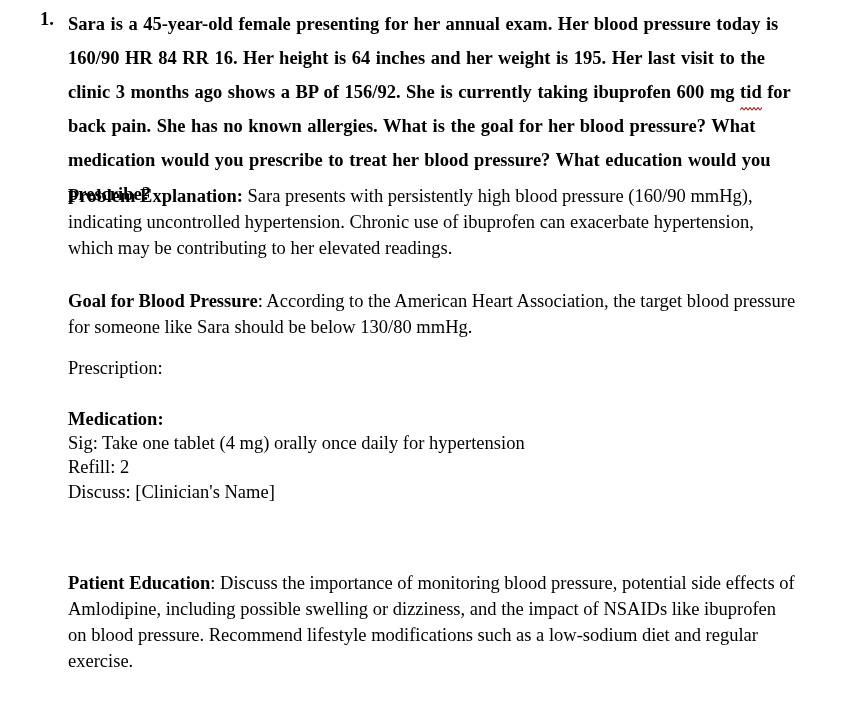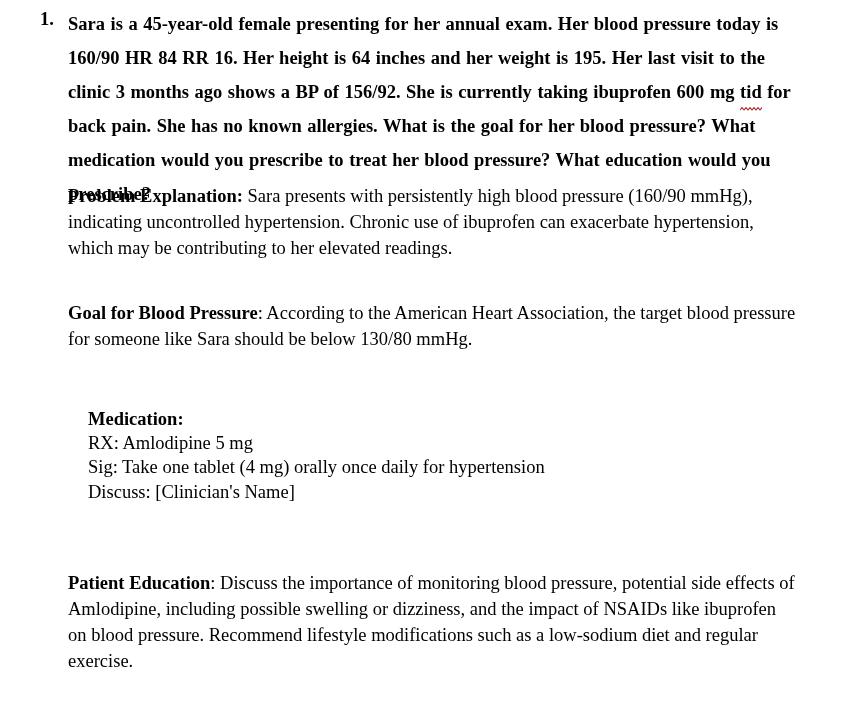--- a/index.html
+++ b/index.html
@@ -62,23 +62,23 @@
     text-align: left;
   }
   .body-block.tight {
     line-height: 24.2px;
   }
   .lead {
     font-weight: bold;
   }
 
   .para-problem   { top: 183px; width: 722px; }
-  .para-goal      { top: 300px; width: 735px; }
+  .para-goal      { top: 288px; width: 735px; }
   .para-prescription { top: 355px; }
-  .rx-block       { top: 407px; margin-left: 20px; }
+  .rx-block       { top: 407px; }
   .para-education { top: 570px; width: 730px; font-family: Liberation Serif, serif; }
 
   .rx-line {
     display: block;
     white-space: nowrap;
   }
 
   
   .misspelled {
     position: relative;
@@ -109,23 +109,24 @@
             <svg width="40" height="4" viewBox="0 0 40 4" preserveAspectRatio="none" xmlns="http://www.w3.org/2000/svg">
               <path d="M0 3 L2 0.6 L4 3 L6 0.6 L8 3 L10 0.6 L12 3 L14 0.6 L16 3 L18 0.6 L20 3 L22 0.6 L24 3 L26 0.6 L28 3 L30 0.6 L32 3 L34 0.6 L36 3 L38 0.6 L40 3" fill="none" stroke="#a82020" stroke-width="1.1"></path>
             </svg>
           </span></span><span> for back pain. She has no known allergies. What is the goal for her blood pressure? What medication would you prescribe to treat her blood pressure? What education would you prescribe?</span></span>
   </div>
 
   <p class="body-block para-problem" style="margin:0;"><span class="lead">Problem Explanation:</span><span>  Sara presents with persistently high blood pressure (160/90 mmHg), indicating uncontrolled hypertension. Chronic use of ibuprofen can exacerbate hypertension, which may be contributing to her elevated readings.</span></p>
 
   <p class="body-block para-goal" style="margin:0;"><span class="lead">Goal for Blood Pressure</span><span>: According to the American Heart Association, the target blood pressure for someone like Sara should be below 130/80 mmHg.</span></p>
 
+  <p class="body-block para-prescription" style="margin:0;"><span>Prescription:</span></p>
 
   <div class="body-block tight rx-block">
     <span class="rx-line lead">Medication:</span>
-    <span class="rx-line">RX: Amlodipine 5 mg</span>
     <span class="rx-line">Sig: Take one tablet (4 mg) orally once daily for hypertension</span>
+    <span class="rx-line">Refill: 2</span>
     <span class="rx-line">Discuss: [Clinician's Name]</span>
   </div>
 
   <p class="body-block para-education" style="margin:0;"><span class="lead">Patient Education</span><span>:  Discuss the importance of monitoring blood pressure, potential side effects of Amlodipine, including possible swelling or dizziness, and the impact of NSAIDs like ibuprofen on blood pressure. Recommend lifestyle modifications such as a low-sodium diet and regular exercise.</span></p>
 
 </div>
 
 </body></html>

